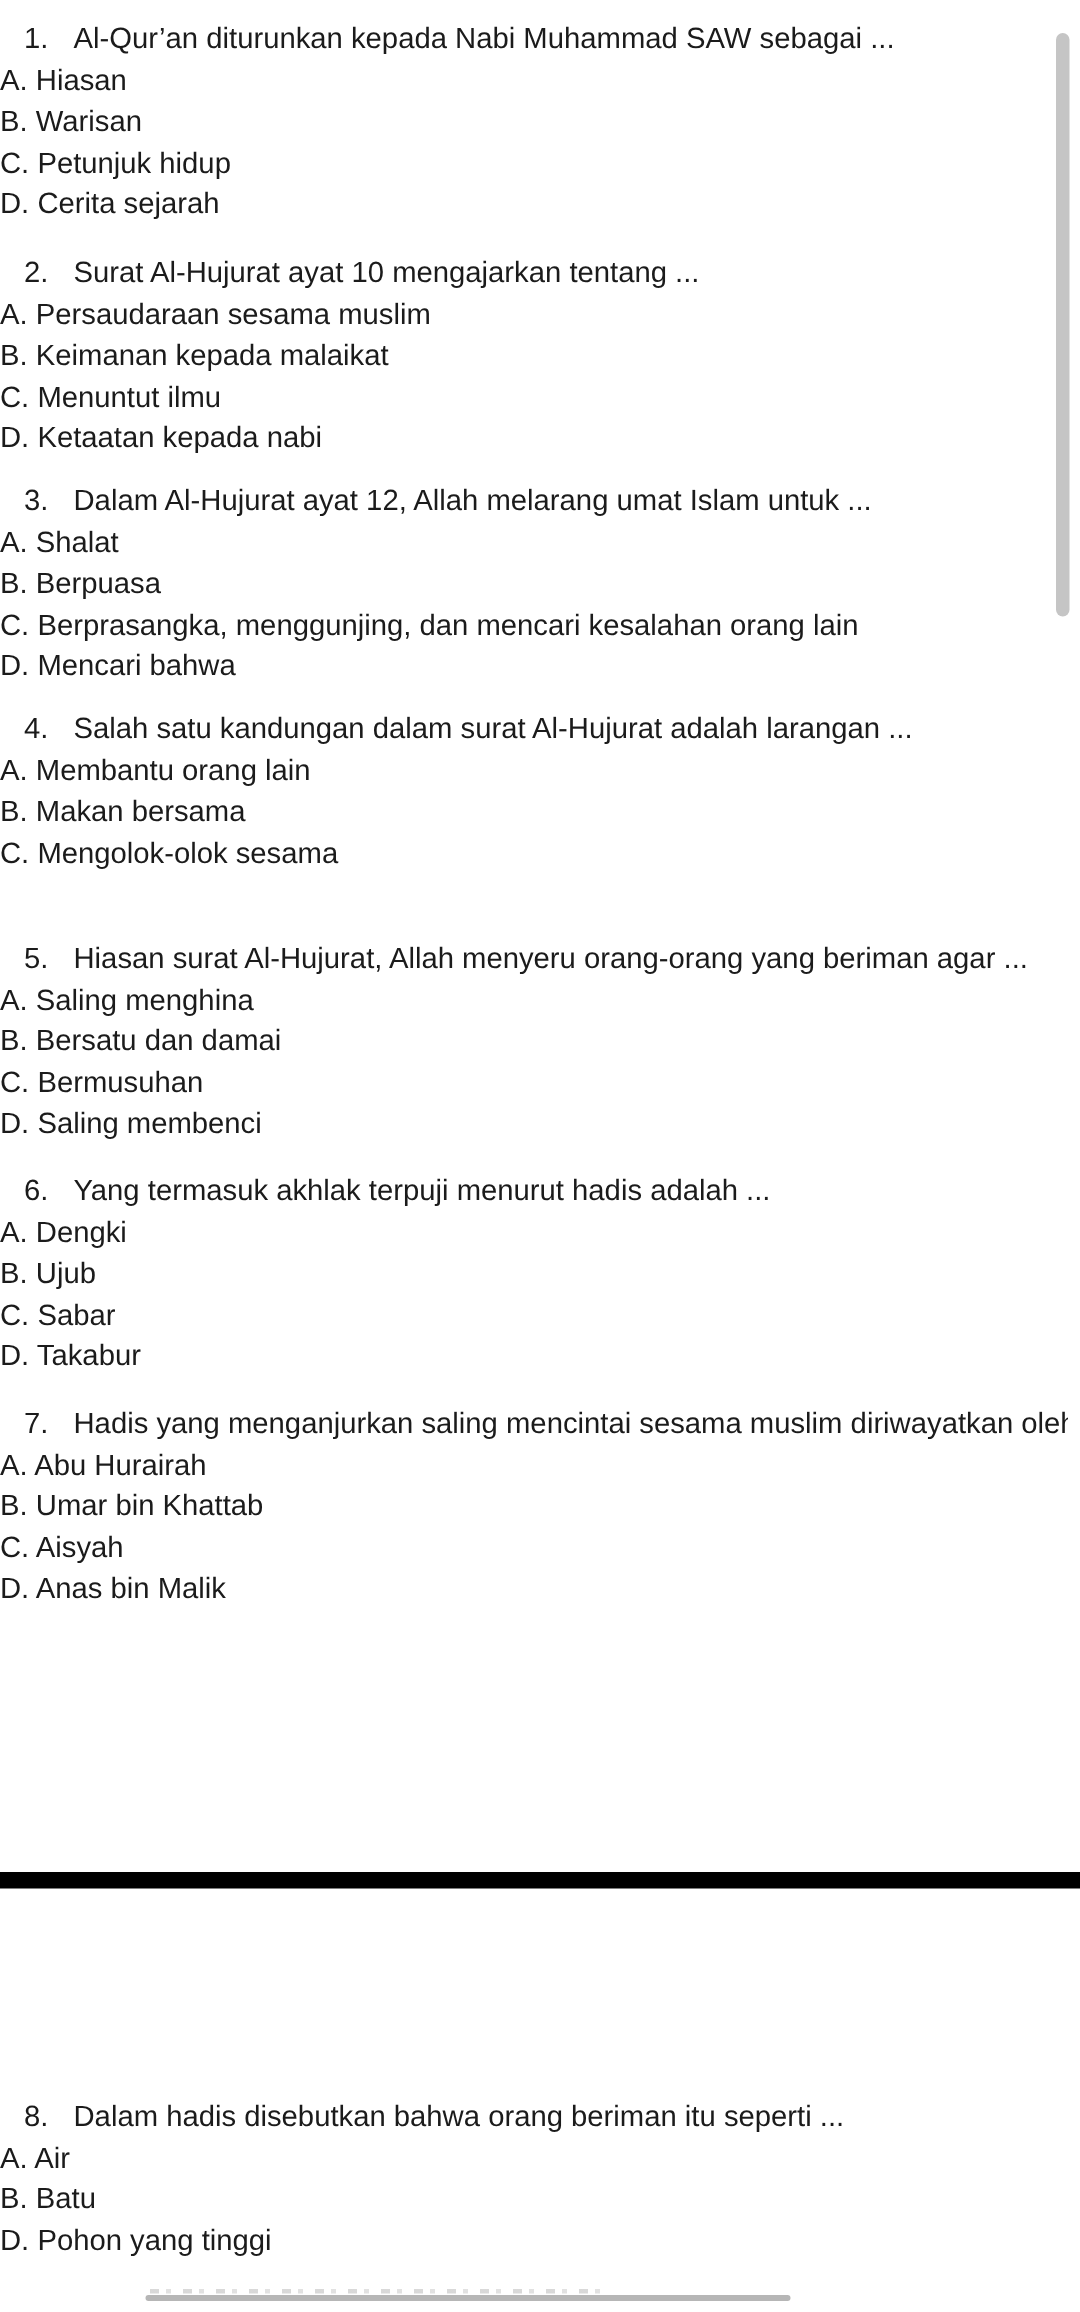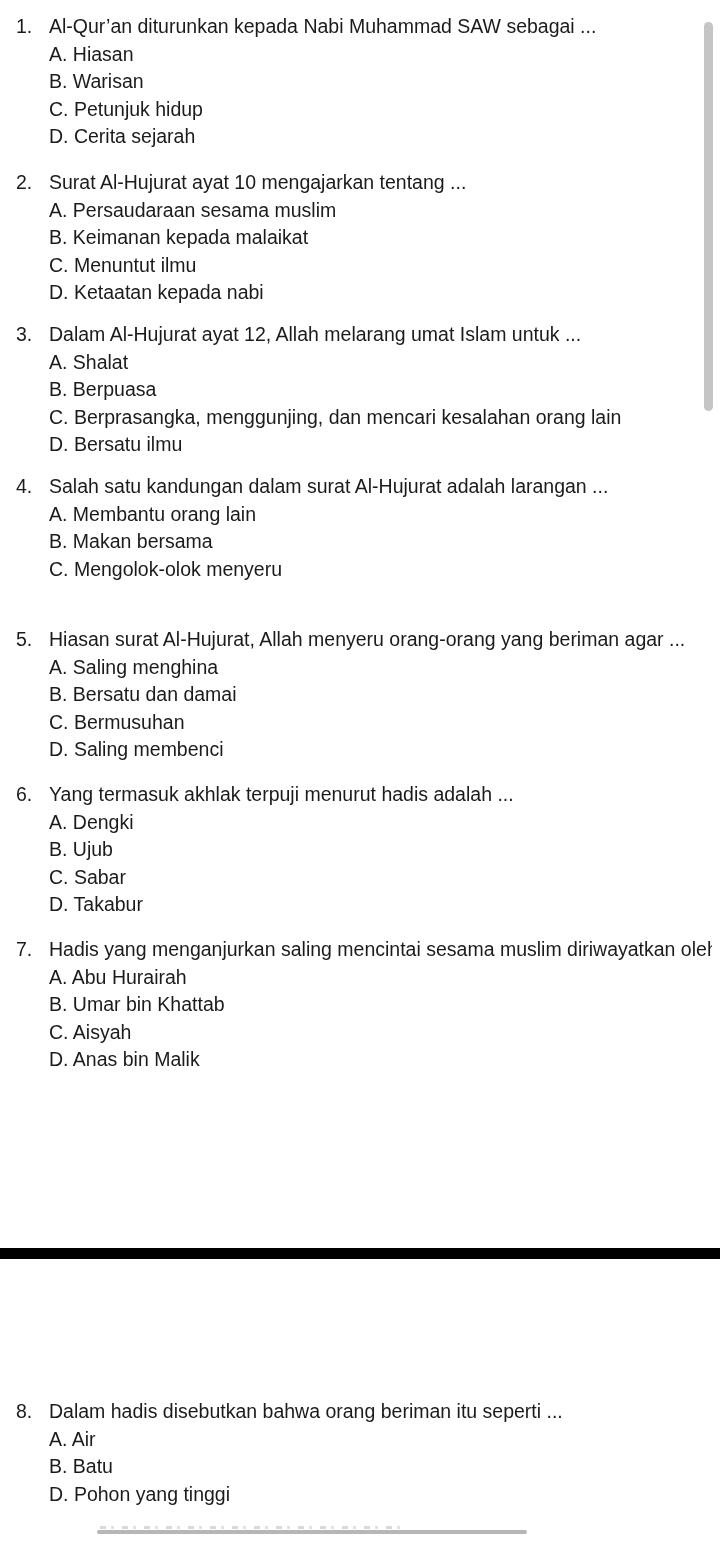--- a/index.html
+++ b/index.html
@@ -35,21 +35,20 @@
   .q-line {
     position: relative;
     padding-left: 49px;
   }
   .q-num {
     position: absolute;
     left: 16px;
     top: 0;
   }
   .q-opt {
-    padding-left: 49px;
   }
   .page-break-band {
     position: absolute;
     left: 0;
     top: 1248px;
     width: 720px;
     height: 11px;
     background: #000000;
   }
   .scrollbar-thumb {
@@ -114,31 +113,31 @@
   </div>
 
   <div class="question-block" style="top:321px">
     <div class="q-line">
       <span class="q-num">3.</span>
       <span class="q-text">Dalam Al-Hujurat ayat 12, Allah melarang umat Islam untuk ...</span>
     </div>
     <div class="q-opt">A. Shalat</div>
     <div class="q-opt">B. Berpuasa</div>
     <div class="q-opt">C. Berprasangka, menggunjing, dan mencari kesalahan orang lain</div>
-    <div class="q-opt">D. Bersatu ilmu</div>
+    <div class="q-opt">D. Mencari bahwa</div>
   </div>
 
   <div class="question-block" style="top:473px">
     <div class="q-line">
       <span class="q-num">4.</span>
       <span class="q-text">Salah satu kandungan dalam surat Al-Hujurat adalah larangan ...</span>
     </div>
     <div class="q-opt">A. Membantu orang lain</div>
     <div class="q-opt">B. Makan bersama</div>
-    <div class="q-opt">C. Mengolok-olok menyeru</div>
+    <div class="q-opt">C. Mengolok-olok sesama</div>
   </div>
 
   <div class="question-block" style="top:626px">
     <div class="q-line">
       <span class="q-num">5.</span>
       <span class="q-text">Hiasan surat Al-Hujurat, Allah menyeru orang-orang yang beriman agar ...</span>
     </div>
     <div class="q-opt">A. Saling menghina</div>
     <div class="q-opt">B. Bersatu dan damai</div>
     <div class="q-opt">C. Bermusuhan</div>

